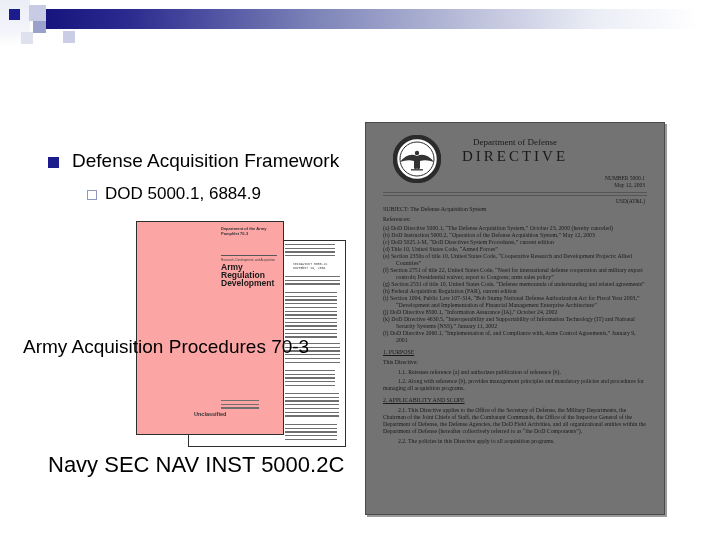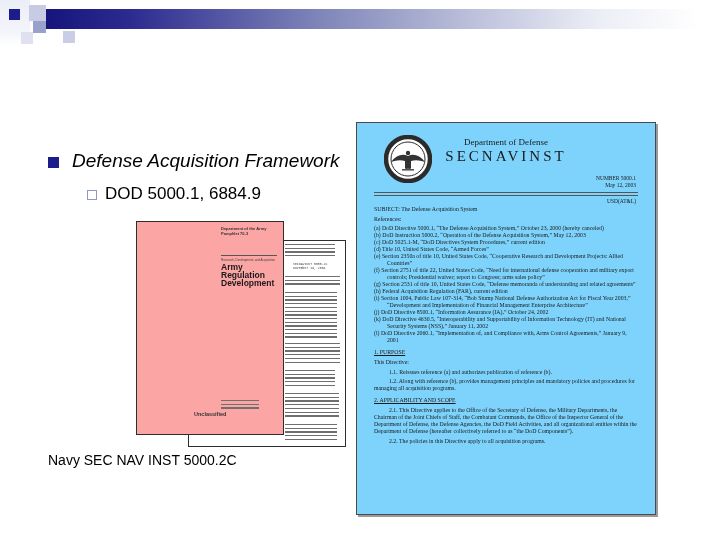--- a/index.html
+++ b/index.html
@@ -15,21 +15,21 @@
   .px1{left:9px;top:9px;width:11px;height:11px;background:#1c1c8c;}
   .px2{left:29px;top:5px;width:17px;height:16px;background:#c7cbe3;}
   .px3{left:33px;top:21px;width:13px;height:12px;background:#9aa2cc;}
   .px4{left:21px;top:32px;width:12px;height:12px;background:#dfe1ef;}
   .px5{left:63px;top:31px;width:12px;height:12px;background:#c9cde6;}
 
   
   .title{position:absolute;left:48px;top:58px;font-size:44px;line-height:48px;color:#000;}
   .bullet1{position:absolute;left:48px;top:150px;}
   .bullet1 .sq{position:absolute;left:0;top:7px;width:11px;height:11px;background:#1c1c8c;}
-  .bullet1 .tx{position:absolute;left:24px;top:0;width:400px;font-size:19px;white-space:nowrap;font-style:italic;}
+  .bullet1 .tx{position:absolute;left:24px;top:0;width:400px;font-size:19px;white-space:nowrap;}
   .bullet2{position:absolute;left:87px;top:184px;}
   .bullet2 .sq{position:absolute;left:0;top:6px;width:8px;height:8px;background:#fff;border:1.6px solid #8f97c6;}
   .bullet2 .tx{position:absolute;left:18px;top:0;width:300px;font-size:17px;white-space:nowrap;}
 
   
   .stripes{background:repeating-linear-gradient(to bottom,#6f6f6f 0,#6f6f6f 1.3px,transparent 1.3px,transparent 3.7px);}
 
   
   .navy-doc{position:absolute;left:188px;top:240px;width:156px;height:205px;background:#fff;
     border:1px solid #2e2e2e;z-index:1;}
@@ -42,24 +42,24 @@
     border:1px solid #2e2e2e;z-index:2;}
   .ar-agency{position:absolute;left:84px;top:5px;font-size:4px;line-height:4.6px;font-weight:bold;color:#333;}
   .ar-series{position:absolute;left:84px;top:33px;width:56px;border-top:0.8px solid #555;
     font-size:3px;color:#444;padding-top:1.5px;white-space:nowrap;}
   .ar-title{position:absolute;left:84px;top:41px;font-size:8.5px;line-height:8.2px;font-weight:bold;color:#1a1a1a;}
   .ar-addr{position:absolute;left:84px;top:178px;width:38px;height:10px;}
   .ar-class{position:absolute;left:57px;top:189px;font-size:5.5px;font-weight:bold;color:#333;}
 
   
   .label-army{position:absolute;left:23px;top:336px;font-size:19px;color:#000;z-index:3;white-space:nowrap;}
-  .label-navy{position:absolute;left:48px;top:452px;font-size:14px;color:#000;z-index:3;white-space:nowrap;}
+  .label-navy{position:absolute;left:48px;top:452px;font-size:22px;color:#000;z-index:3;white-space:nowrap;}
 
   
-  .dir-doc{position:absolute;left:356px;top:122px;width:298px;height:391px;background:#7dd3fc;
+  .dir-doc{position:absolute;left:365px;top:122px;width:298px;height:391px;background:#737373;
     border:1px solid #4a4a4a;box-shadow:2px 2px 0 #9a9a9a;z-index:1;
     font-family:"Liberation Serif",serif;color:#1a1a1a;}
   .dir-seal{position:absolute;left:27px;top:12px;width:48px;height:48px;}
   .dir-org{position:absolute;left:0;top:14px;width:100%;text-align:center;font-size:9px;}
   .dir-type{position:absolute;left:0;top:25px;width:100%;text-align:center;font-size:15px;letter-spacing:3px;}
   .dir-number{position:absolute;right:19px;top:52px;font-size:5.5px;text-align:right;}
   .dir-date{position:absolute;right:19px;top:59px;font-size:5.5px;text-align:right;}
   .dir-rule{position:absolute;left:17px;top:69px;width:264px;height:2px;
     border-top:1px solid #555;border-bottom:1px solid #555;}
   .dir-office{position:absolute;right:19px;top:75px;font-size:5.5px;}
@@ -116,32 +116,33 @@
     <div class="ar-series">Research, Development, and Acquisition</div>
     <div class="ar-title">
       <div>Army</div>
       <div>Regulation</div>
       <div>Development</div>
     </div>
     <div class="ar-addr stripes"></div>
     <div class="ar-class">Unclassified</div>
   </div>
 
+  <div class="label-army">Army Acquisition Procedures 70-3</div>
   <div class="label-navy">Navy SEC NAV INST 5000.2C</div>
 
   <div class="dir-doc">
     <svg class="dir-seal" viewBox="0 0 48 48">
       <circle cx="24" cy="24" r="22" fill="#ffffff" stroke="#2b2b2b" stroke-width="4.5"></circle>
       <circle cx="24" cy="24" r="17" fill="none" stroke="#2b2b2b" stroke-width="1"></circle>
       <path d="M7,27 Q15,17 24,21 Q33,17 41,27 Q33,24 27,26 L27,33 Q25,36 24,33 Q23,36 21,33 L21,26 Q15,24 7,27 Z" fill="#333333"></path>
       <circle cx="24" cy="18" r="2.2" fill="#333333"></circle>
       <path d="M18,34 h12 v1.6 h-12 z" fill="#555555"></path>
     </svg>
     <div class="dir-org">Department of Defense</div>
-    <div class="dir-type">SECNAVINST</div>
+    <div class="dir-type">DIRECTIVE</div>
     <div class="dir-number">NUMBER 5000.1</div>
     <div class="dir-date">May 12, 2003</div>
     <div class="dir-rule"></div>
     <div class="dir-office">USD(AT&amp;L)</div>
 
     <div class="dir-body">
       <div class="dir-subject">SUBJECT:   The Defense Acquisition System</div>
       <div class="dir-refs-h">References:</div>
       <div class="ref">(a)  DoD Directive 5000.1, “The Defense Acquisition System,” October 23, 2000 (hereby canceled)</div>
       <div class="ref">(b)  DoD Instruction 5000.2, “Operation of the Defense Acquisition System,” May 12, 2003</div>

